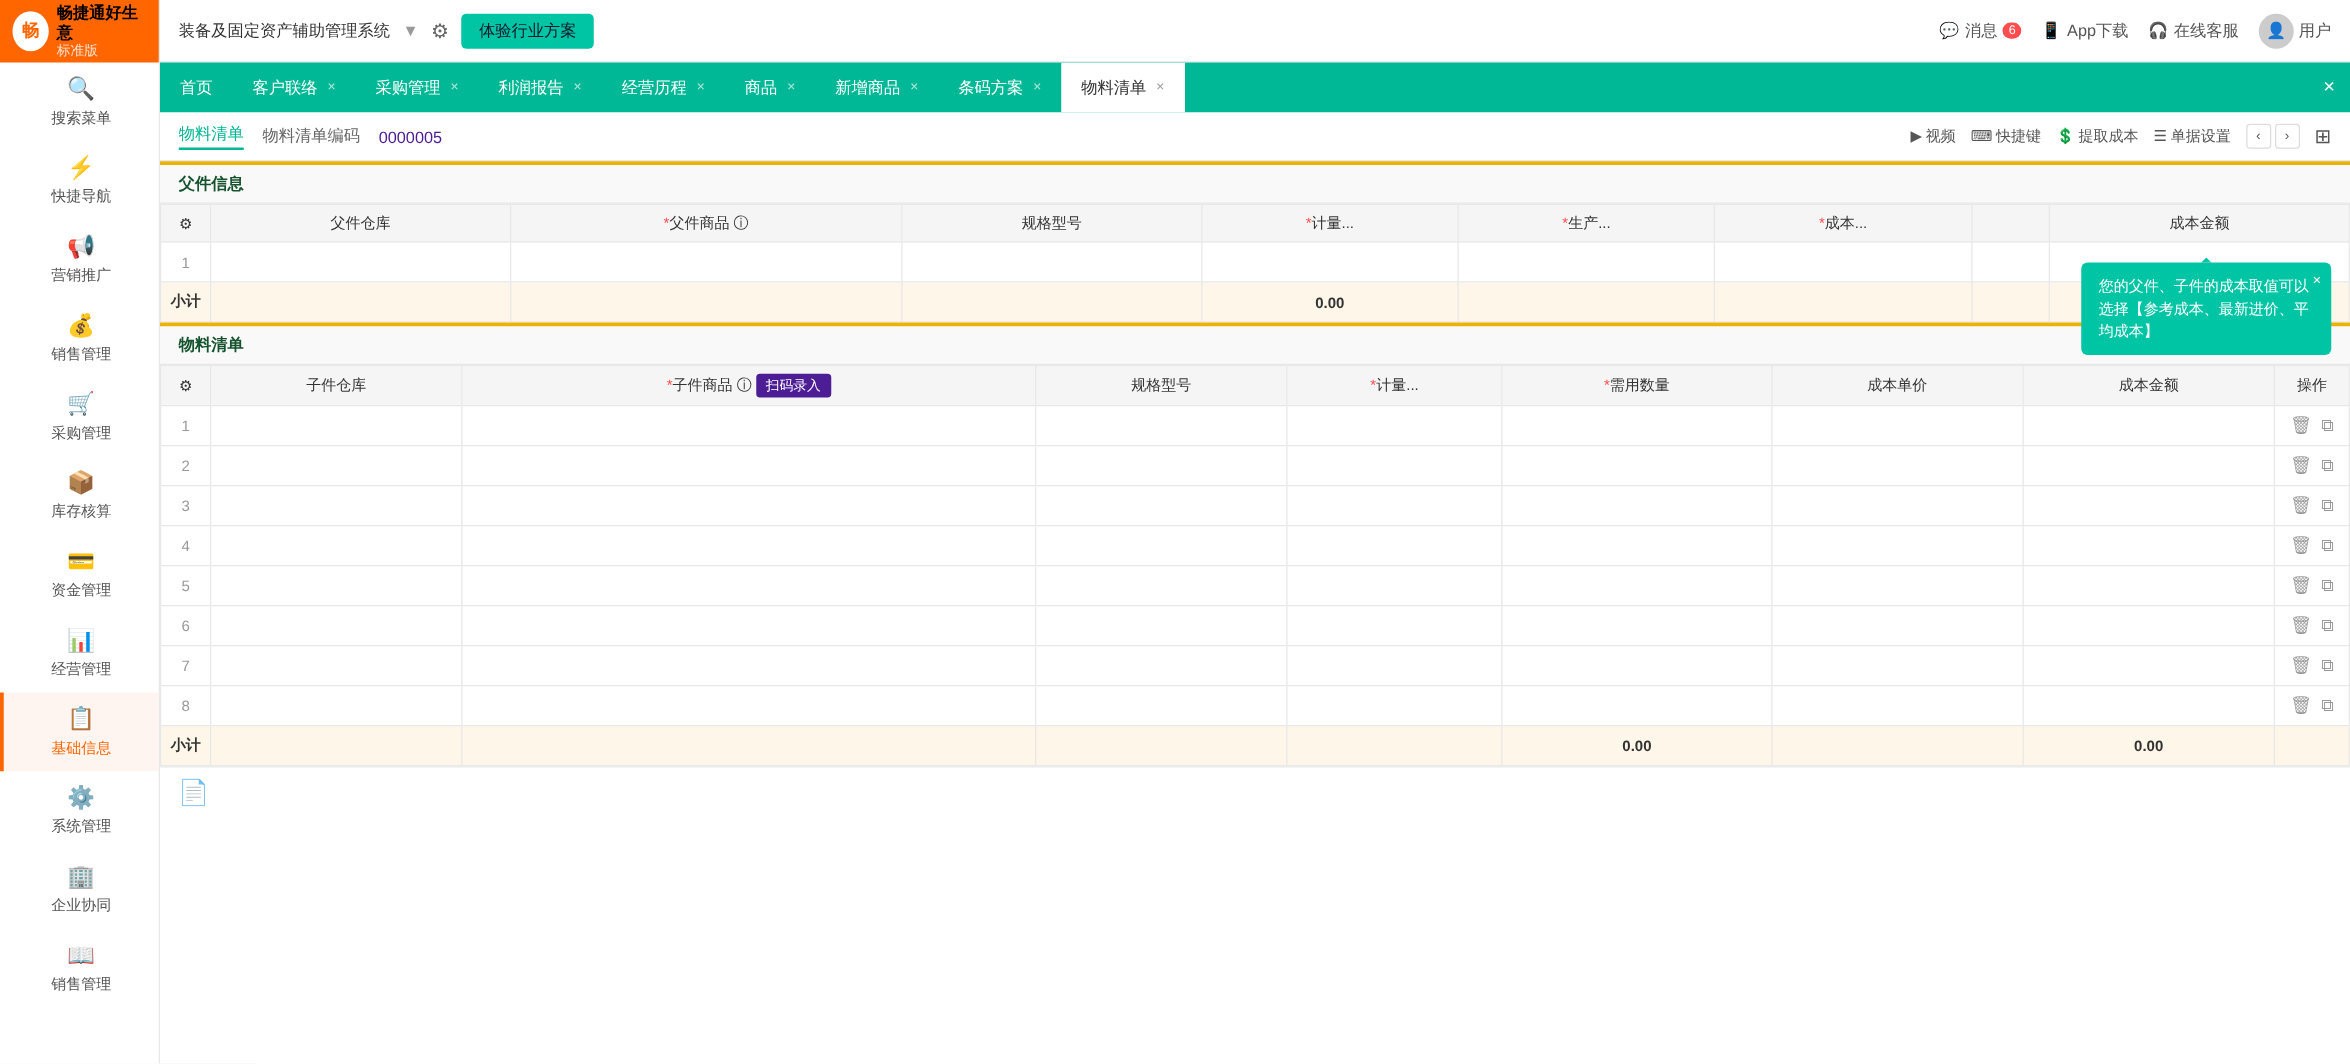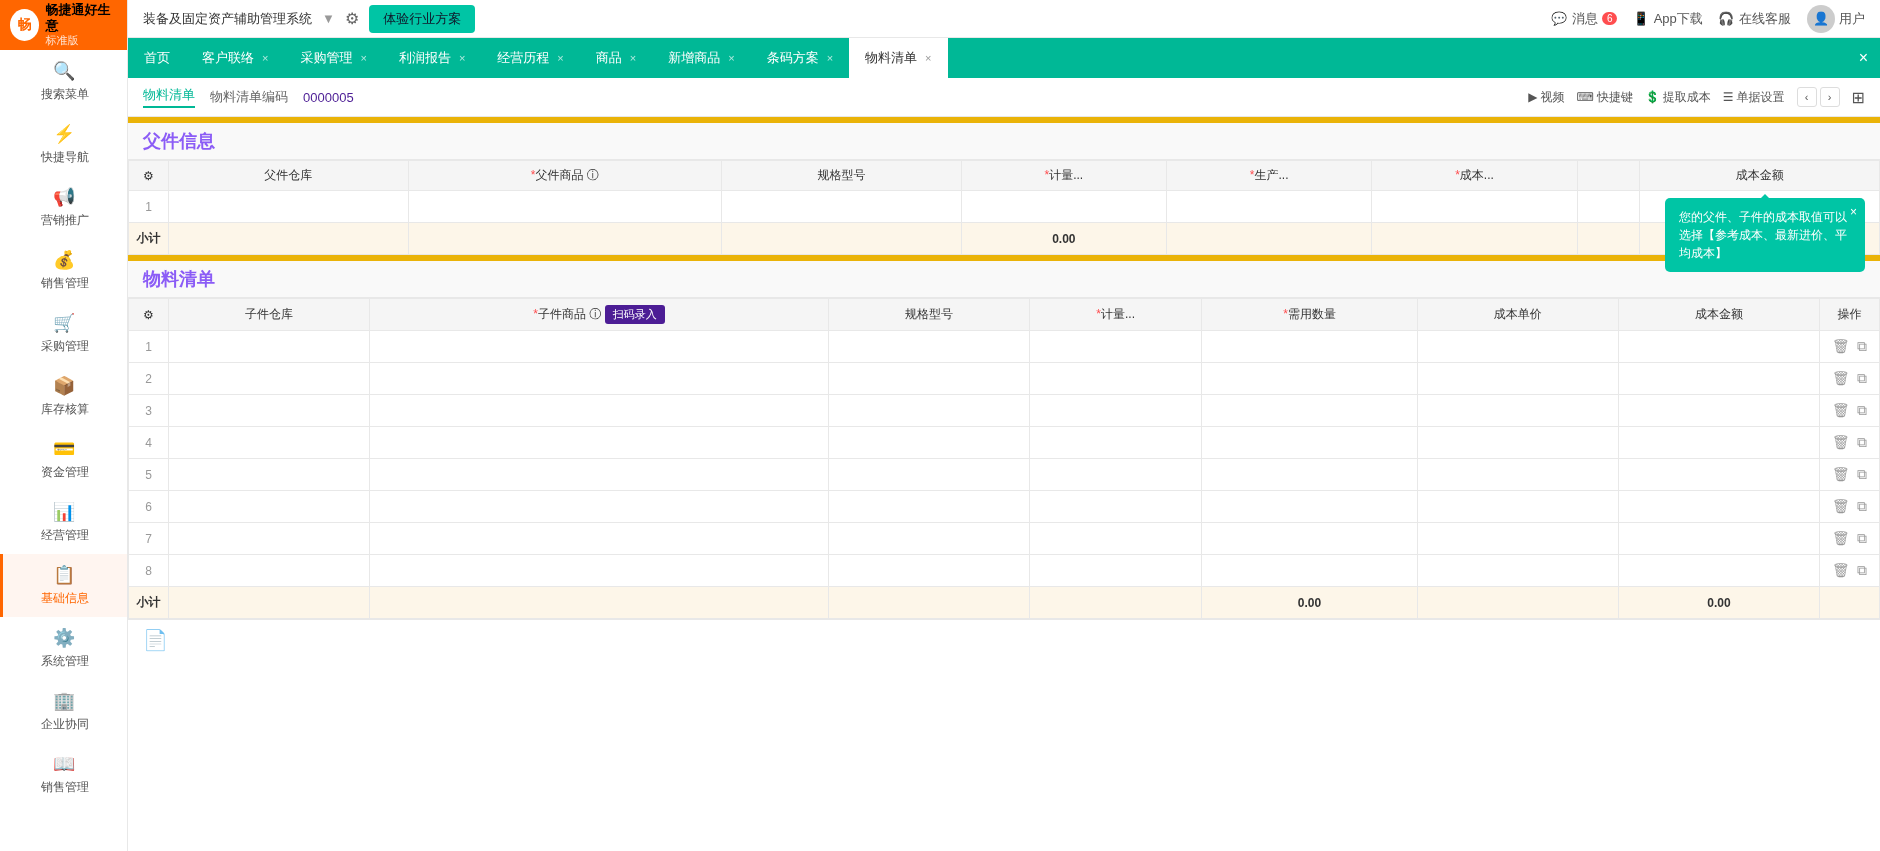--- a/index.html
+++ b/index.html
@@ -44,21 +44,21 @@
     }
     .sidebar-item.active { background: #fff5f0; color: #ff6600; border-left-color: #ff6600; }
     .sidebar-item .s-icon { font-size: 18px; }
 
     
     .main { flex: 1; display: flex; flex-direction: column; overflow: hidden; }
 
     
     .topbar {
       background: #fff;
-      height: 38px;
+      height: 50px;
       display: flex;
       align-items: center;
       padding: 0 15px;
       border-bottom: 1px solid #e8e8e8;
       gap: 10px;
     }
     .topbar-try-btn {
       background: #00c5a5;
       color: #0f172a;
       border: none;
@@ -117,26 +117,26 @@
     .sub-header .doc-code { font-size: 13px; color: #4c1d95; }
     .sub-header-right { margin-left: auto; display: flex; align-items: center; gap: 12px; color: #555; font-size: 12px; }
     .sub-header-right .action-link { display: flex; align-items: center; gap: 3px; cursor: pointer; color: #555; }
     .nav-arrows { display: flex; gap: 3px; }
     .nav-arrow { width: 20px; height: 20px; border: 1px solid #ddd; border-radius: 3px; display: flex; align-items: center; justify-content: center; cursor: pointer; font-size: 11px; color: #555; }
     .grid-icon { font-size: 16px; color: #555; cursor: pointer; }
 
     
     .section-header {
       padding: 6px 15px;
-      font-size: 18px;
+      font-size: 13px;
       font-weight: bold;
-      color: #8b5cf6;
+      color: #14532d;
       background: #f9f9f9;
       border-bottom: 1px solid #e8e8e8;
-      border-top: 6px solid #eab308;
+      border-top: 3px solid #eab308;
     }
 
     
     .data-table {
       width: 100%;
       border-collapse: collapse;
       font-size: 12px;
     }
     .data-table th {
       background: #f5f5f5;

